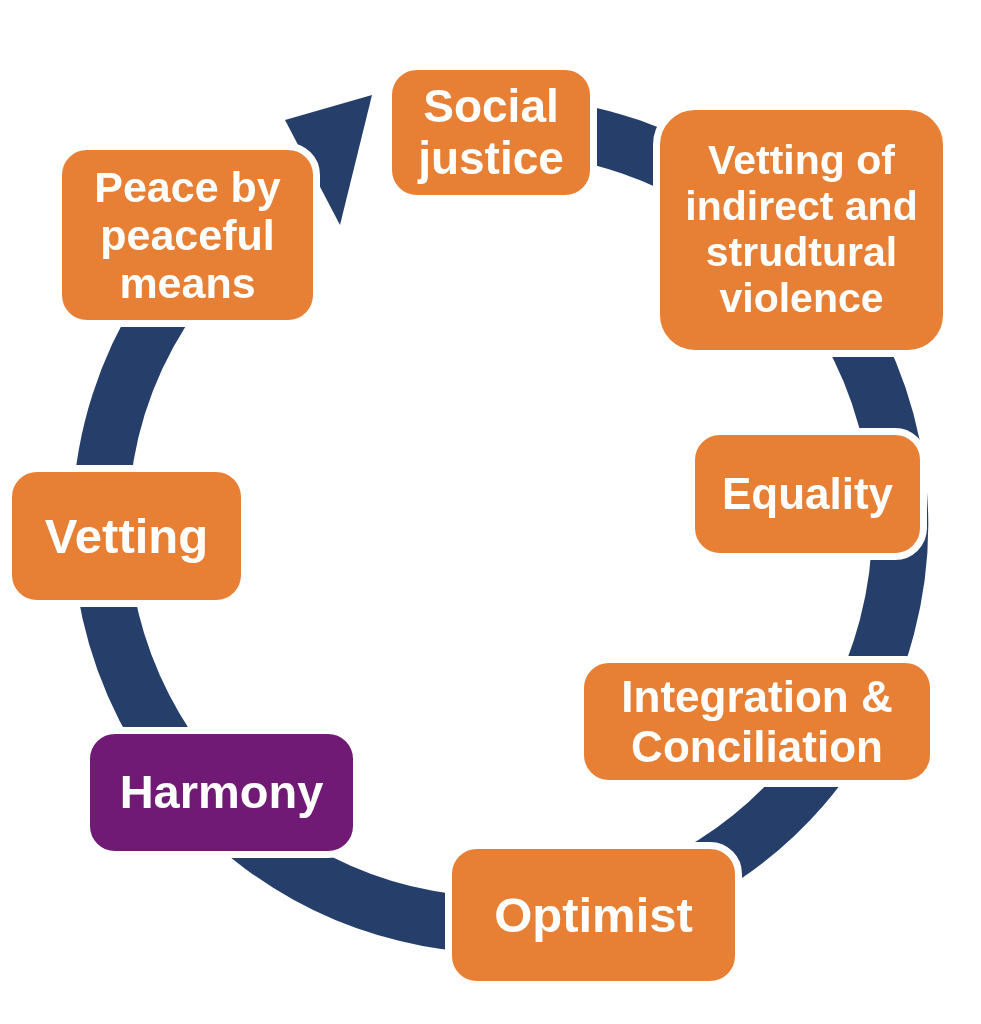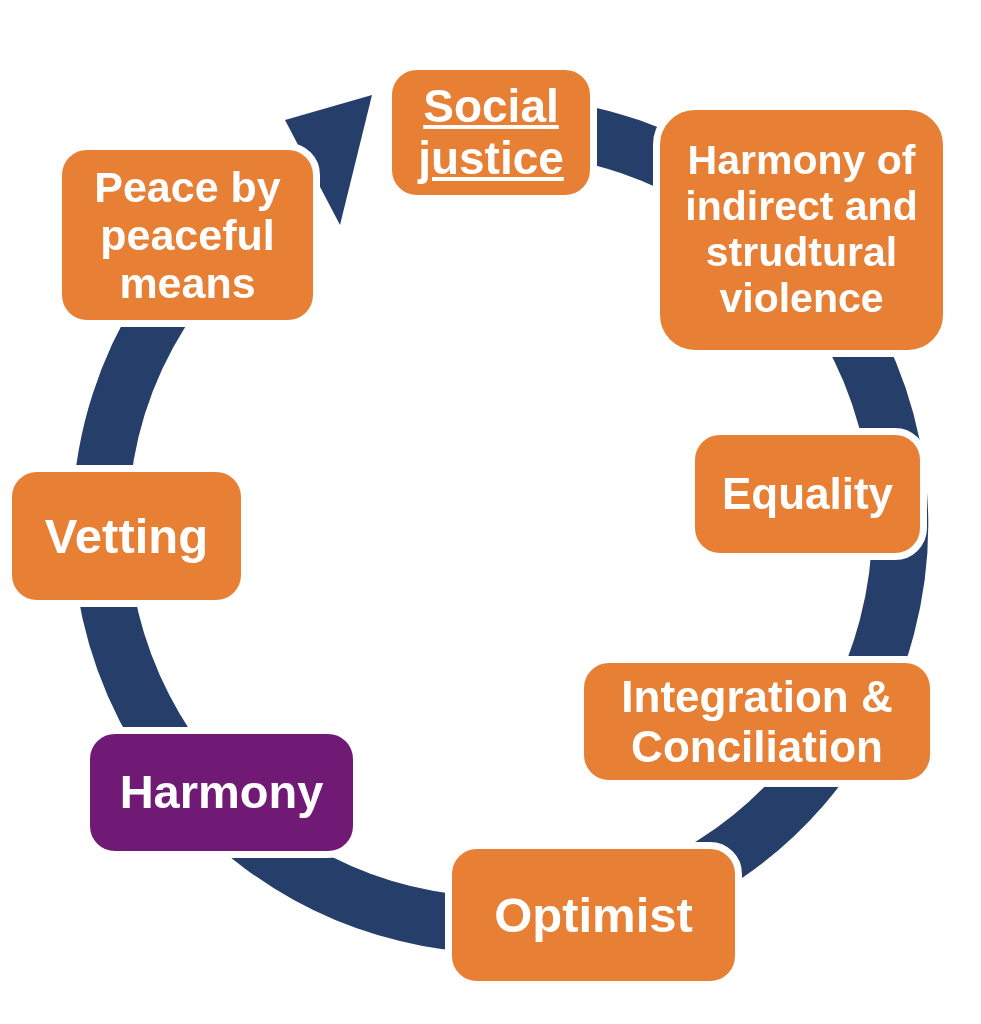--- a/index.html
+++ b/index.html
@@ -53,26 +53,26 @@
 
 <div class="canvas" style="background: rgb(255, 255, 255);">
 
   <svg class="ring-svg" viewBox="0 0 981 1024" aria-hidden="true">
 
     <path d="M 451 128 A 400 400 0 1 1 291 184" fill="none" stroke-width="56" stroke-linecap="butt" stroke="#263F6A"></path>
 
     <polygon points="285,120 340,225 372,95" fill="#263F6A"></polygon>
   </svg>
 
-  <div class="node n-social" style="background: rgb(231, 127, 53); border-color: rgb(255, 255, 255); color: rgb(255, 255, 255); text-decoration: underline;">
+  <div class="node n-social" style="background: rgb(231, 127, 53); border-color: rgb(255, 255, 255); color: rgb(255, 255, 255);">
     <span class="node-label">Social justice</span>
   </div>
 
   <div class="node n-absence" style="background: rgb(231, 127, 53); border-color: rgb(255, 255, 255); color: rgb(255, 255, 255);">
-    <span class="node-label">Harmony of indirect and strudtural violence</span>
+    <span class="node-label">Vetting of indirect and strudtural violence</span>
   </div>
 
   <div class="node n-integration" style="background: rgb(231, 127, 53); border-color: rgb(255, 255, 255); color: rgb(255, 255, 255);">
     <span class="node-label">Integration &amp; Conciliation</span>
   </div>
 
   <div class="node n-equality" style="background: rgb(231, 127, 53); border-color: rgb(255, 255, 255); color: rgb(255, 255, 255);">
     <span class="node-label">Equality</span>
   </div>
 

